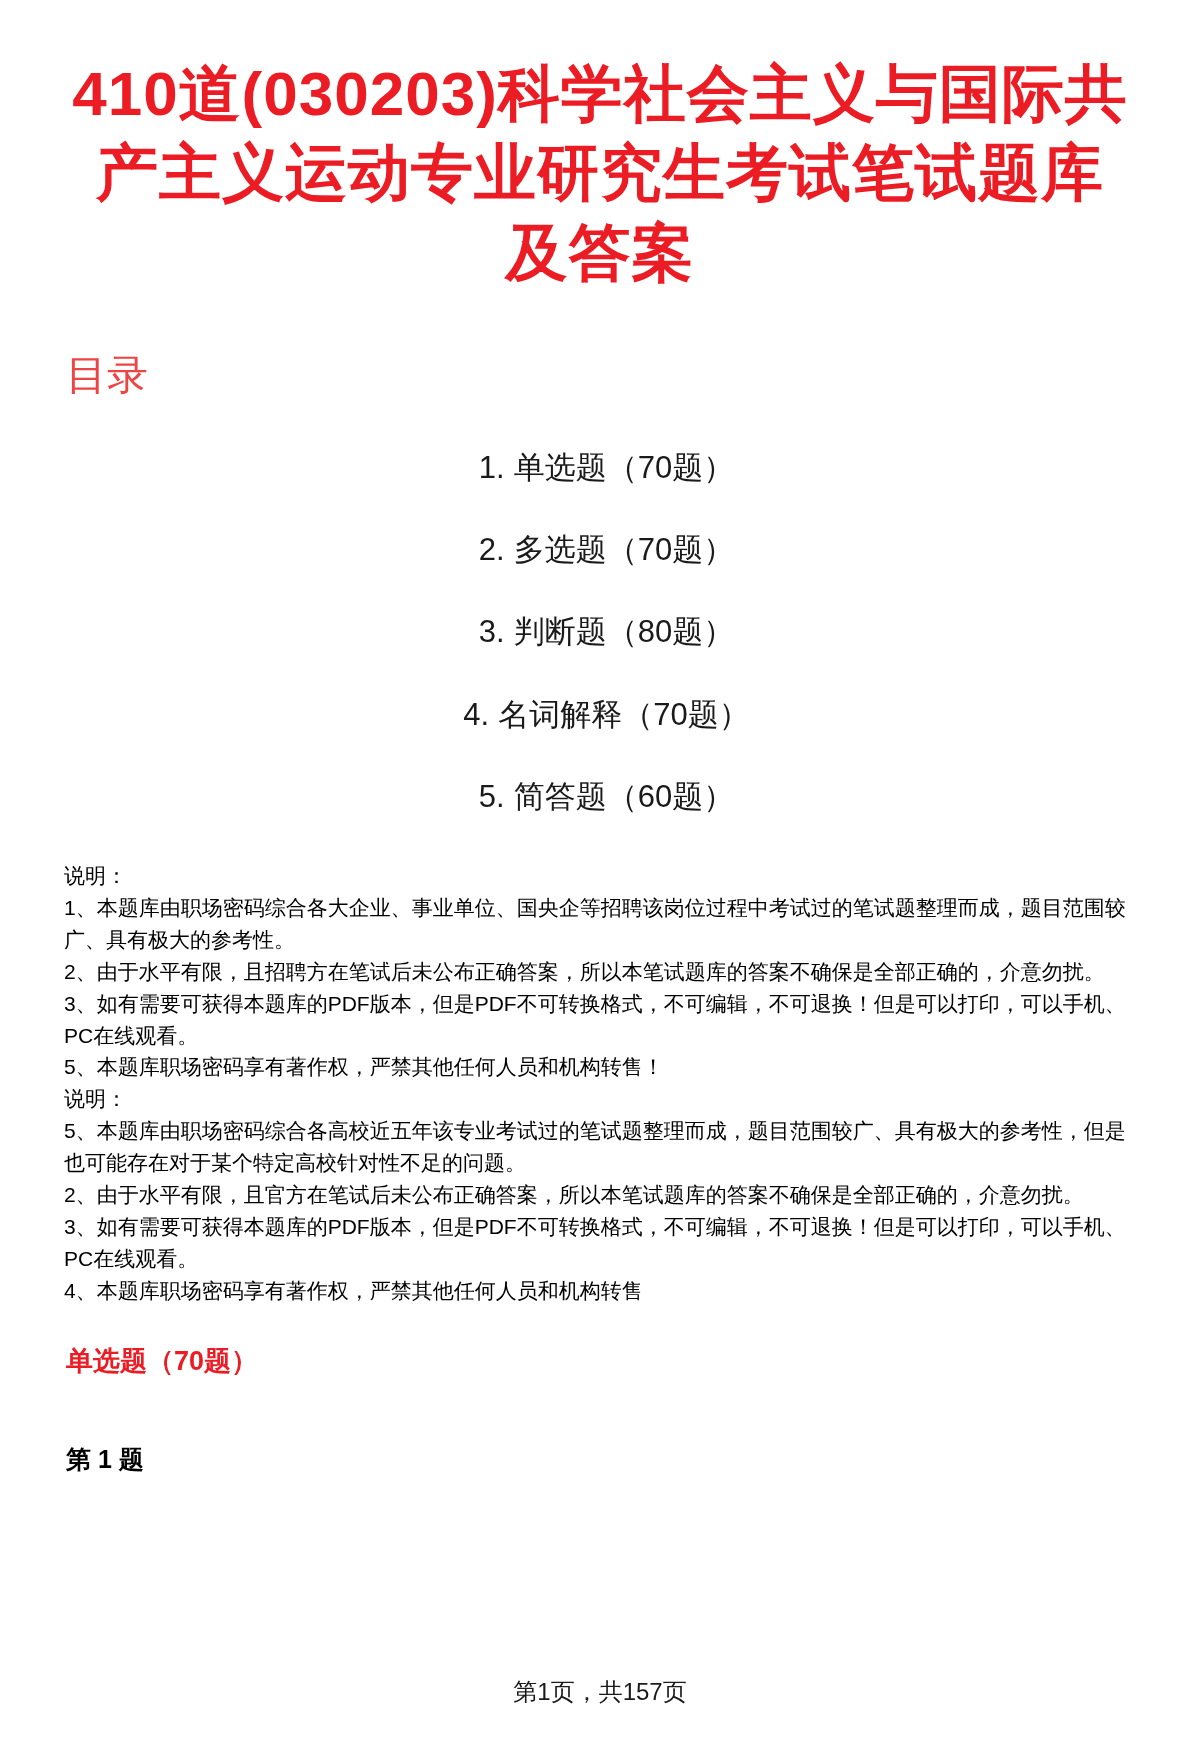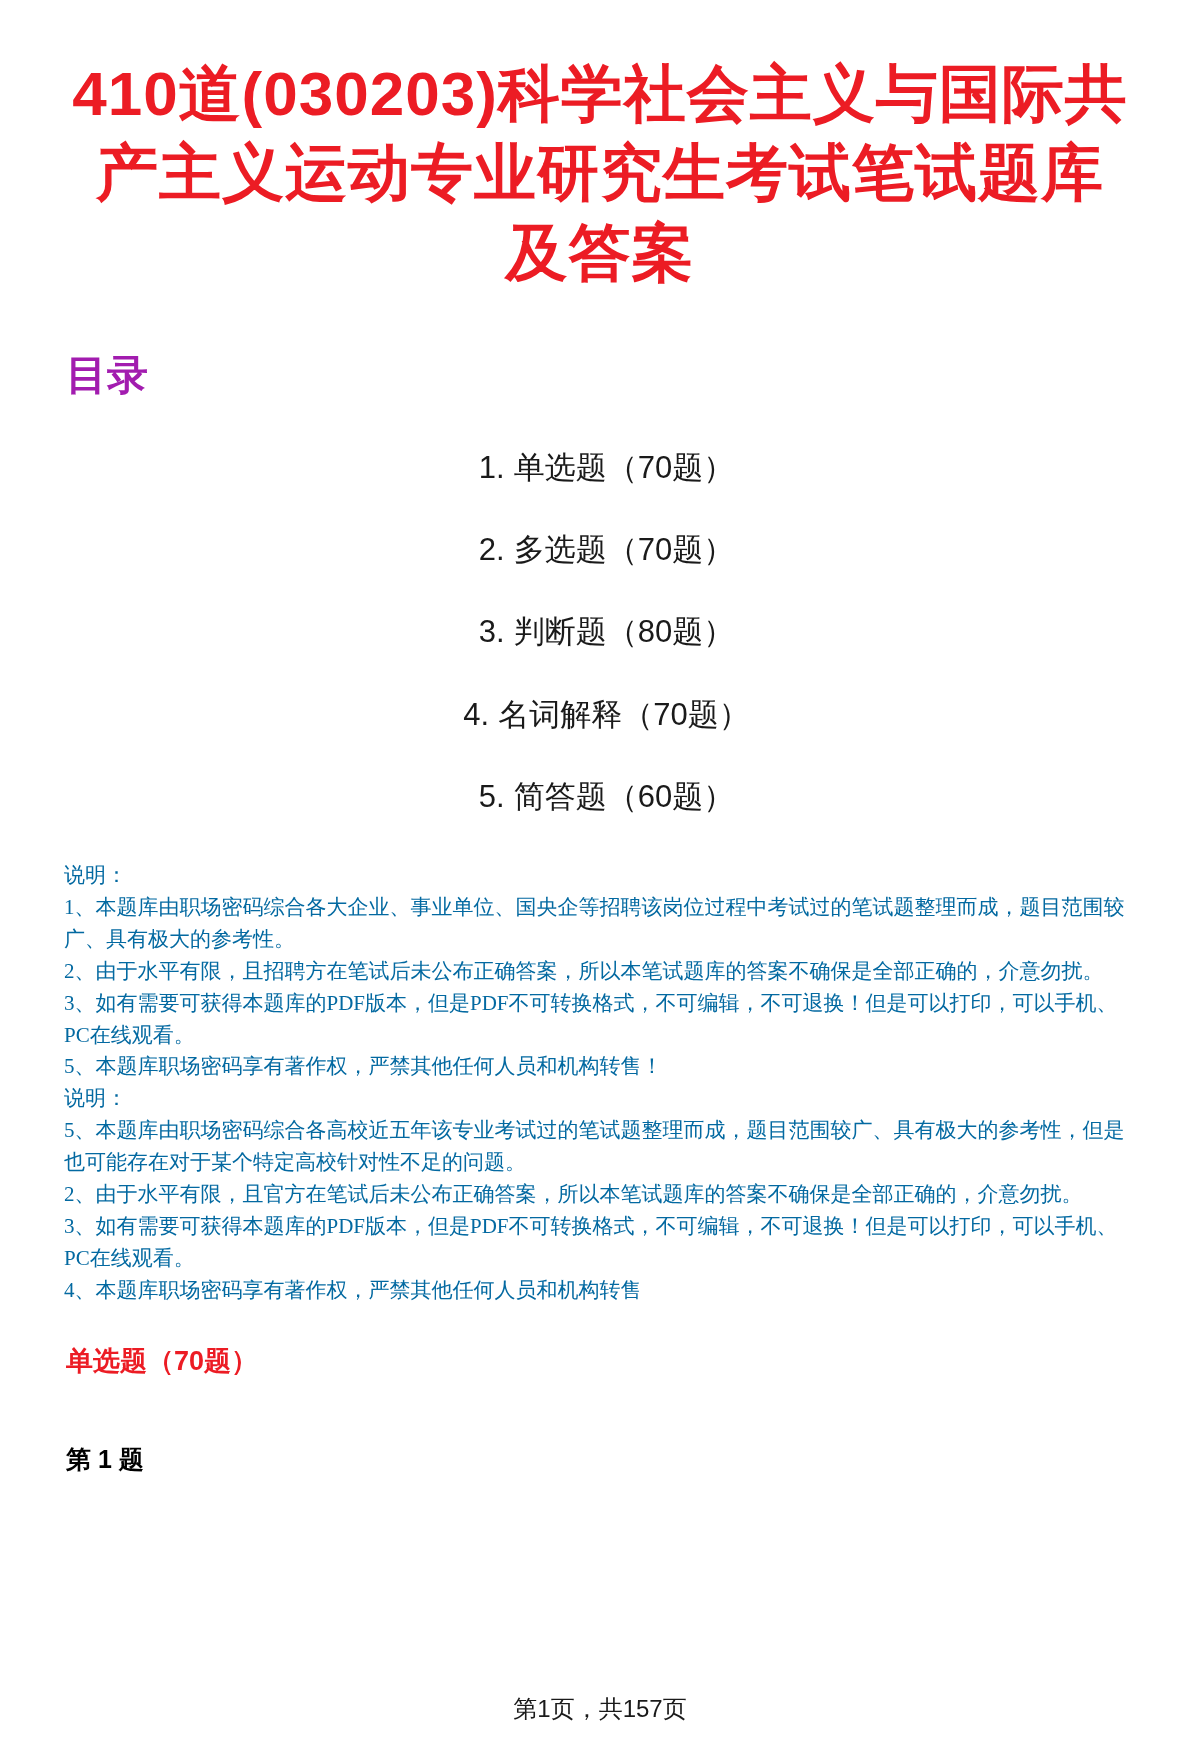--- a/index.html
+++ b/index.html
@@ -26,23 +26,23 @@
     color: #ec1c24;
     font-size: 62px;
     font-weight: 800;
     line-height: 1.28;
     text-align: center;
     margin: 18px 6px 0 6px;
     letter-spacing: 1px;
   }
   .toc-heading {
     font-size: 41px;
-    font-weight: 700;
+    font-weight: 400;
     margin: 56px 0 0 2px;
-    color: #a21caf;
+    color: #ef4444;
   }
   .toc-list {
     list-style: none;
     margin: 46px 0 0 4px;
     padding: 0;
     font-size: 31px;
     color: #1a1a1a;
     text-align: center;
   }
   .toc-item {
@@ -50,44 +50,43 @@
     line-height: 1.2;
   }
   .toc-num {
     display: inline-block;
     min-width: 44px;
   }
   .notes {
     margin-top: 22px;
     font-size: 21px;
     line-height: 1.52;
-    color: #0369a1;
+    color: #000000;
     width: 1072px;
-    font-family: Liberation Serif, serif;
   }
   .notes p {
     margin: 0;
   }
   .section-heading {
     color: #ec1c24;
     font-size: 27px;
     font-weight: 700;
     margin: 36px 0 0 2px;
   }
   .question-heading {
     color: #000000;
     font-size: 25px;
     font-weight: 700;
     margin: 64px 0 0 2px;
   }
   .page-footer {
     position: absolute;
     left: 0;
     right: 0;
-    bottom: 30px;
+    bottom: 47px;
     text-align: center;
     font-size: 24px;
     color: #1a1a1a;
   }
 </style>
 </head>
 <body>
 
 <div class="page">
 

